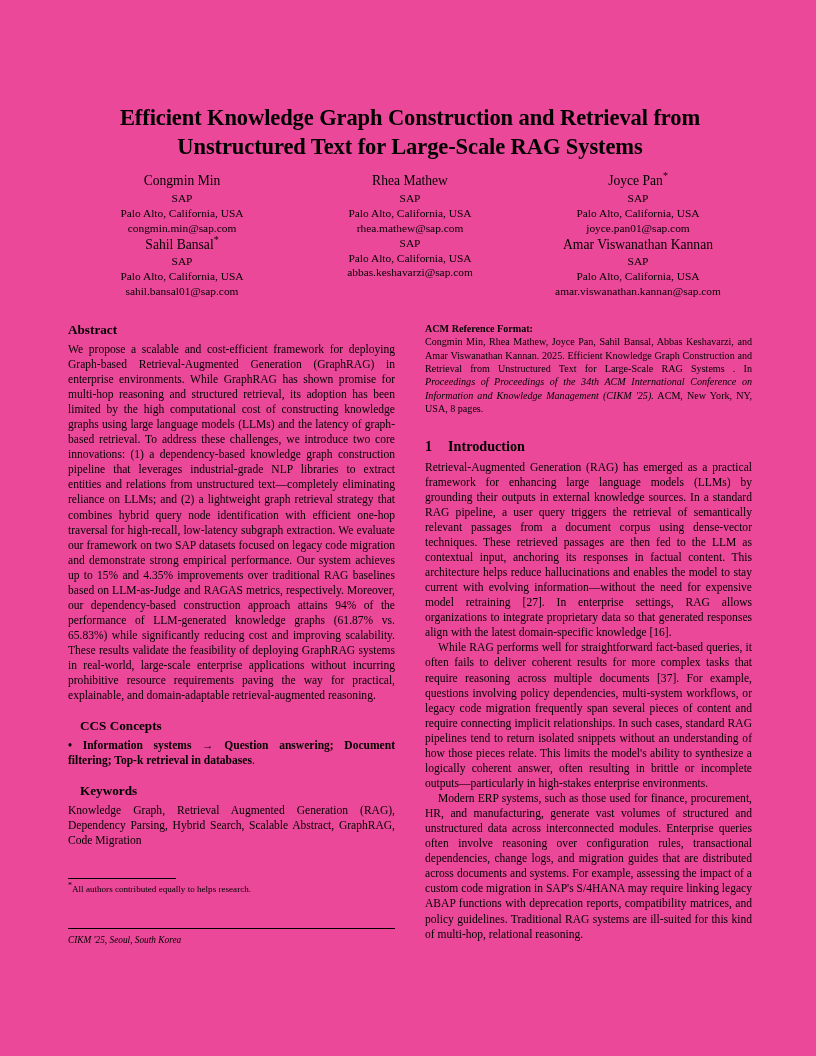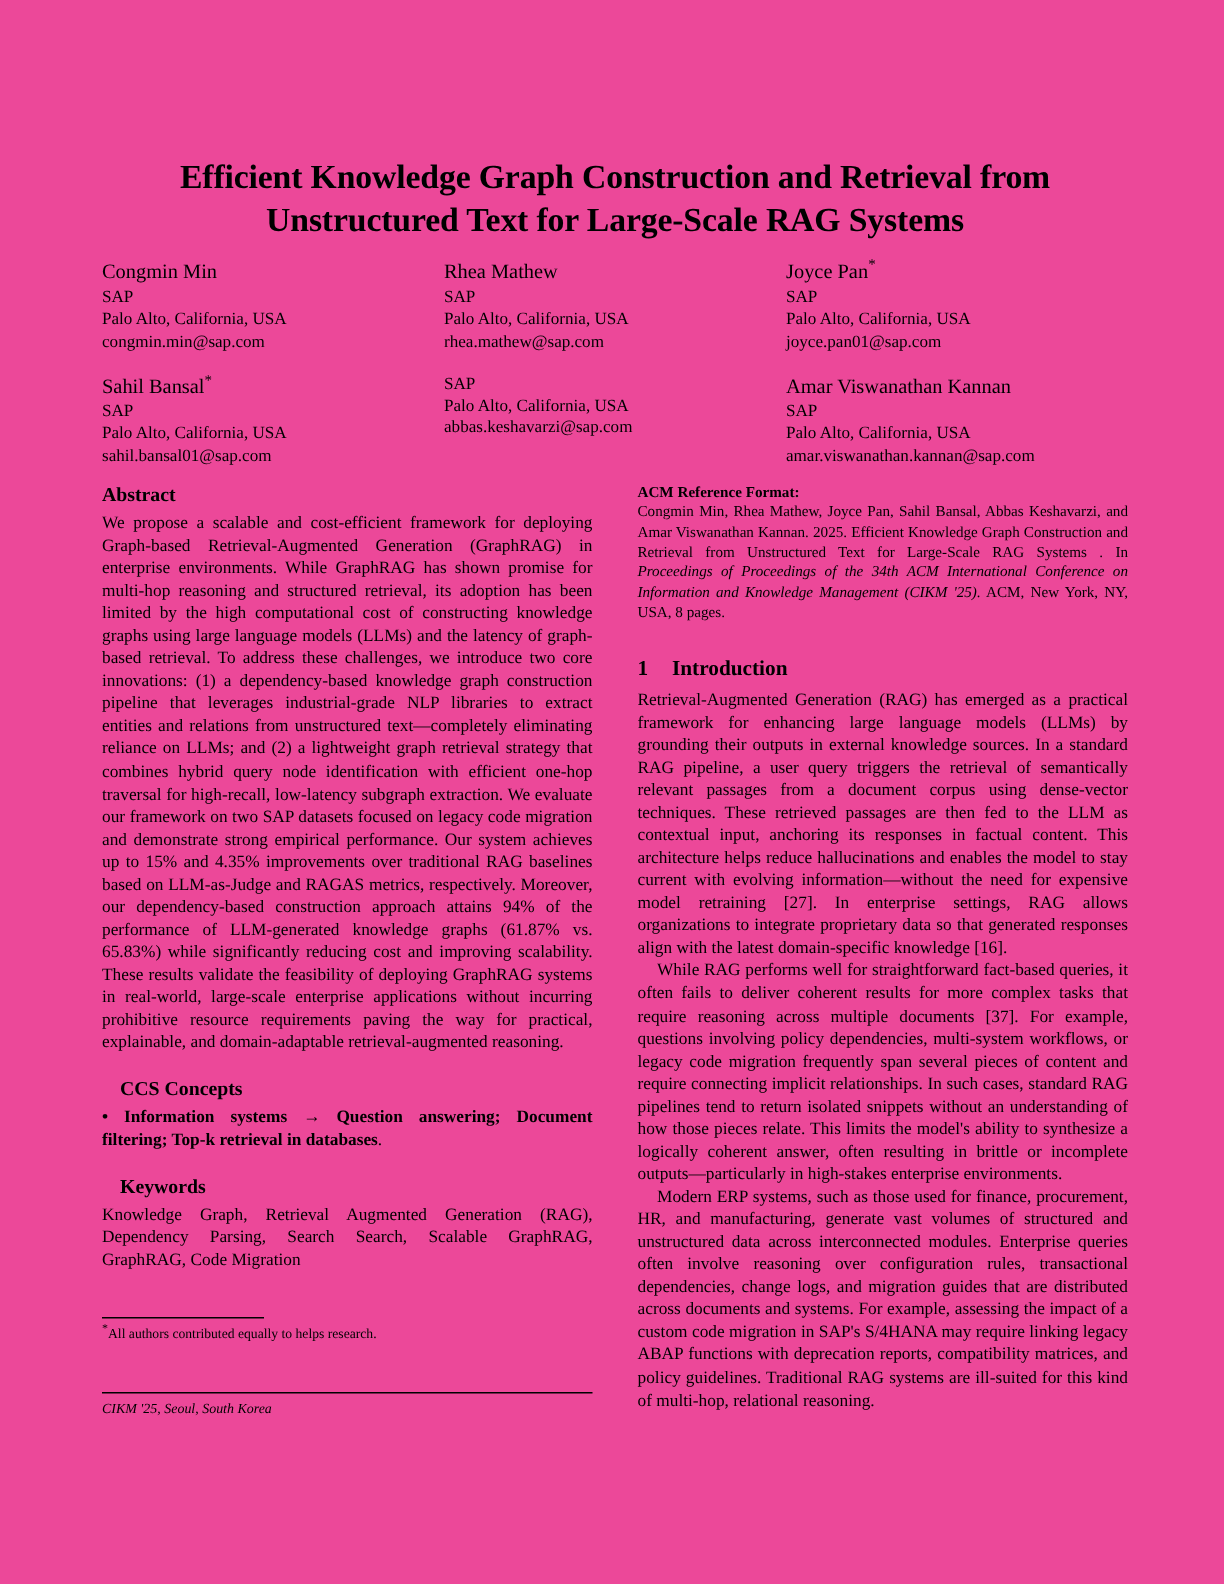--- a/index.html
+++ b/index.html
@@ -38,23 +38,24 @@
   .authors {
     position: absolute;
     left: 68px;
     top: 172px;
     width: 684px;
   }
   .author-row {
     display: flex;
     width: 100%;
   }
-  .author-row + .author-row { margin-top: 13px; }
+  .author-row + .author-row { }
   .author {
     flex: 1 1 0;
+    text-align: center;
     line-height: 1.31;
   }
   .author-name {
     font-size: 13.6px;
     display: block;
     margin-bottom: 1px;
   }
   .author-name .star {
     font-size: 10px;
     vertical-align: super;
@@ -248,21 +249,21 @@
 
     <div class="col">
 
       <h2 class="sec-head">Abstract</h2>
       <p class="body">We propose a scalable and cost-efficient framework for deploying Graph-based Retrieval-Augmented Generation (GraphRAG) in enterprise environments. While GraphRAG has shown promise for multi-hop reasoning and structured retrieval, its adoption has been limited by the high computational cost of constructing knowledge graphs using large language models (LLMs) and the latency of graph-based retrieval. To address these challenges, we introduce two core innovations: (1) a dependency-based knowledge graph construction pipeline that leverages industrial-grade NLP libraries to extract entities and relations from unstructured text—completely eliminating reliance on LLMs; and (2) a lightweight graph retrieval strategy that combines hybrid query node identification with efficient one-hop traversal for high-recall, low-latency subgraph extraction. We evaluate our framework on two SAP datasets focused on legacy code migration and demonstrate strong empirical performance. Our system achieves up to 15% and 4.35% improvements over traditional RAG baselines based on LLM-as-Judge and RAGAS metrics, respectively. Moreover, our dependency-based construction approach attains 94% of the performance of LLM-generated knowledge graphs (61.87% vs. 65.83%) while significantly reducing cost and improving scalability. These results validate the feasibility of deploying GraphRAG systems in real-world, large-scale enterprise applications without incurring prohibitive resource requirements paving the way for practical, explainable, and domain-adaptable retrieval-augmented reasoning.</p>
 
       <h2 class="sec-head spaced">CCS Concepts</h2>
       <p class="ccs-text"><span>•</span><span> Information systems → Question answering; Document filtering; Top-k retrieval in databases</span><span class="tail">.</span></p>
 
       <h2 class="sec-head spaced">Keywords</h2>
-      <p class="keywords-text">Knowledge Graph, Retrieval Augmented Generation (RAG), Dependency Parsing, Search Search, Scalable GraphRAG, GraphRAG, Code Migration</p>
+      <p class="keywords-text">Knowledge Graph, Retrieval Augmented Generation (RAG), Dependency Parsing, Hybrid Search, Scalable Abstract, GraphRAG, Code Migration</p>
 
       <div class="footnote">
         <div class="footnote-rule"></div>
         <p class="footnote-text"><span class="star">*</span><span>All authors contributed equally to helps research.</span></p>
       </div>
 
       <div class="footer">
         <div class="footer-rule"></div>
         <p class="footer-venue">CIKM '25, Seoul, South Korea</p>
       </div>

